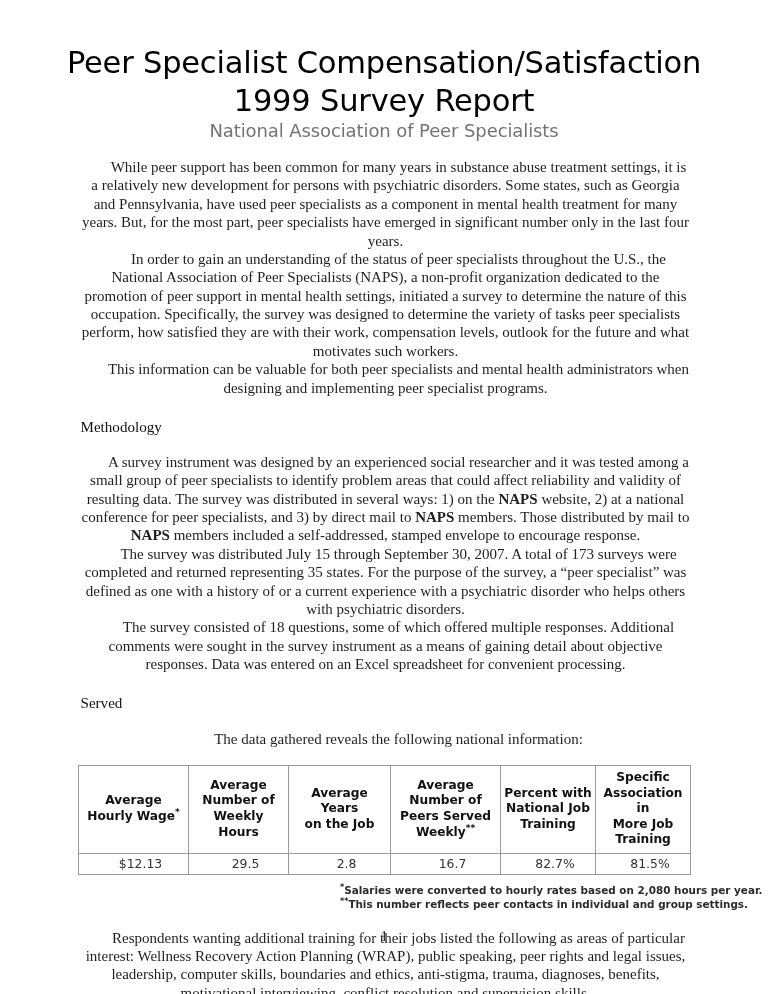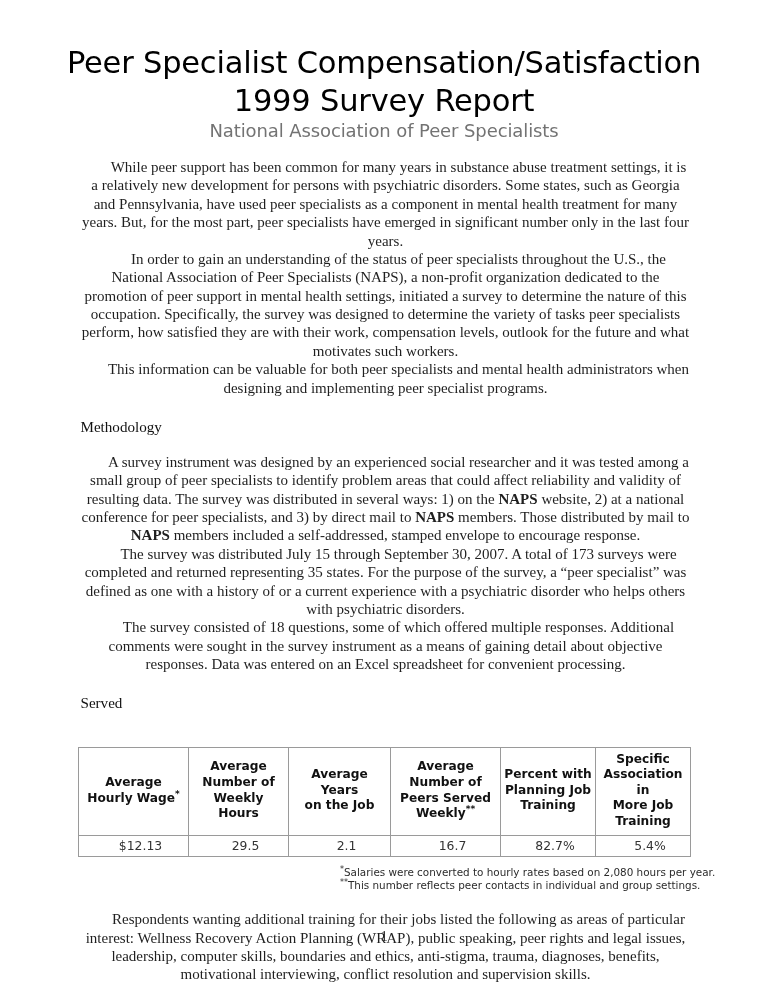--- a/index.html
+++ b/index.html
@@ -120,20 +120,21 @@
   .table-wrap { width: 612px; margin: 0 auto; }
 
   .footnotes {
     font-family: "DejaVu Sans", sans-serif;
     font-size: 10.4px;
     line-height: 1.33;
     text-align: left;
     color: #2b2b2b;
     margin-top: 9px;
     margin-left: 262px;
+    font-weight: bold;
   }
   .footnotes div { white-space: nowrap; }
   .fn-mark {
     font-size: 8px;
     vertical-align: super;
     line-height: 0;
   }
 
   
   .page-number {
@@ -181,20 +182,21 @@
     <p class="para">The survey was distributed July 15 through September 30, 2007. A total of 173 surveys were completed and returned representing 35 states. For the purpose of the survey, a “peer specialist” was defined as one with a history of or a current experience with a psychiatric disorder who helps others with psychiatric disorders.</p>
 
     <p class="para">The survey consisted of 18 questions, some of which offered multiple responses. Additional comments were sought in the survey instrument as a means of gaining detail about objective responses. Data was entered on an Excel spreadsheet for convenient processing.</p>
 
     <div class="gap-lg"></div>
 
     <div class="section-head">Served</div>
 
     <div class="gap-md"></div>
 
+    <p class="para">The data gathered reveals the following national information:</p>
   </div>
 
   <div class="gap-md"></div>
 
   <div class="table-wrap">
     <table class="tbl" id="table-national">
       <colgroup>
         <col class="c1">
           <col class="c2">
           <col class="c3">
@@ -219,39 +221,39 @@
             <span>on the Job</span>
           </th>
           <th>
             <span>Average</span><br>
             <span>Number of</span><br>
             <span>Peers Served</span><br>
             <span>Weekly</span><span class="sup">**</span>
           </th>
           <th>
             <span>Percent with</span><br>
-            <span>Planning Job</span><br>
+            <span>National Job</span><br>
             <span>Training</span>
           </th>
           <th>
             <span>Specific</span><br>
             <span>Association in</span><br>
             <span>More Job</span><br>
             <span>Training</span>
           </th>
         </tr>
       </thead>
       <tbody>
         <tr>
           <td class="val">$12.13</td>
           <td class="val">29.5</td>
-          <td class="val">2.1</td>
+          <td class="val">2.8</td>
           <td class="val">16.7</td>
           <td class="val">82.7%</td>
-          <td class="val">5.4%</td>
+          <td class="val">81.5%</td>
         </tr>
       </tbody>
     </table>
 
     <div class="footnotes">
       <div><span class="fn-mark">*</span><span>Salaries were converted to hourly rates based on 2,080 hours per year.</span></div>
       <div><span class="fn-mark">**</span><span>This number reflects peer contacts in individual and group settings.</span></div>
     </div>
   </div>
 

